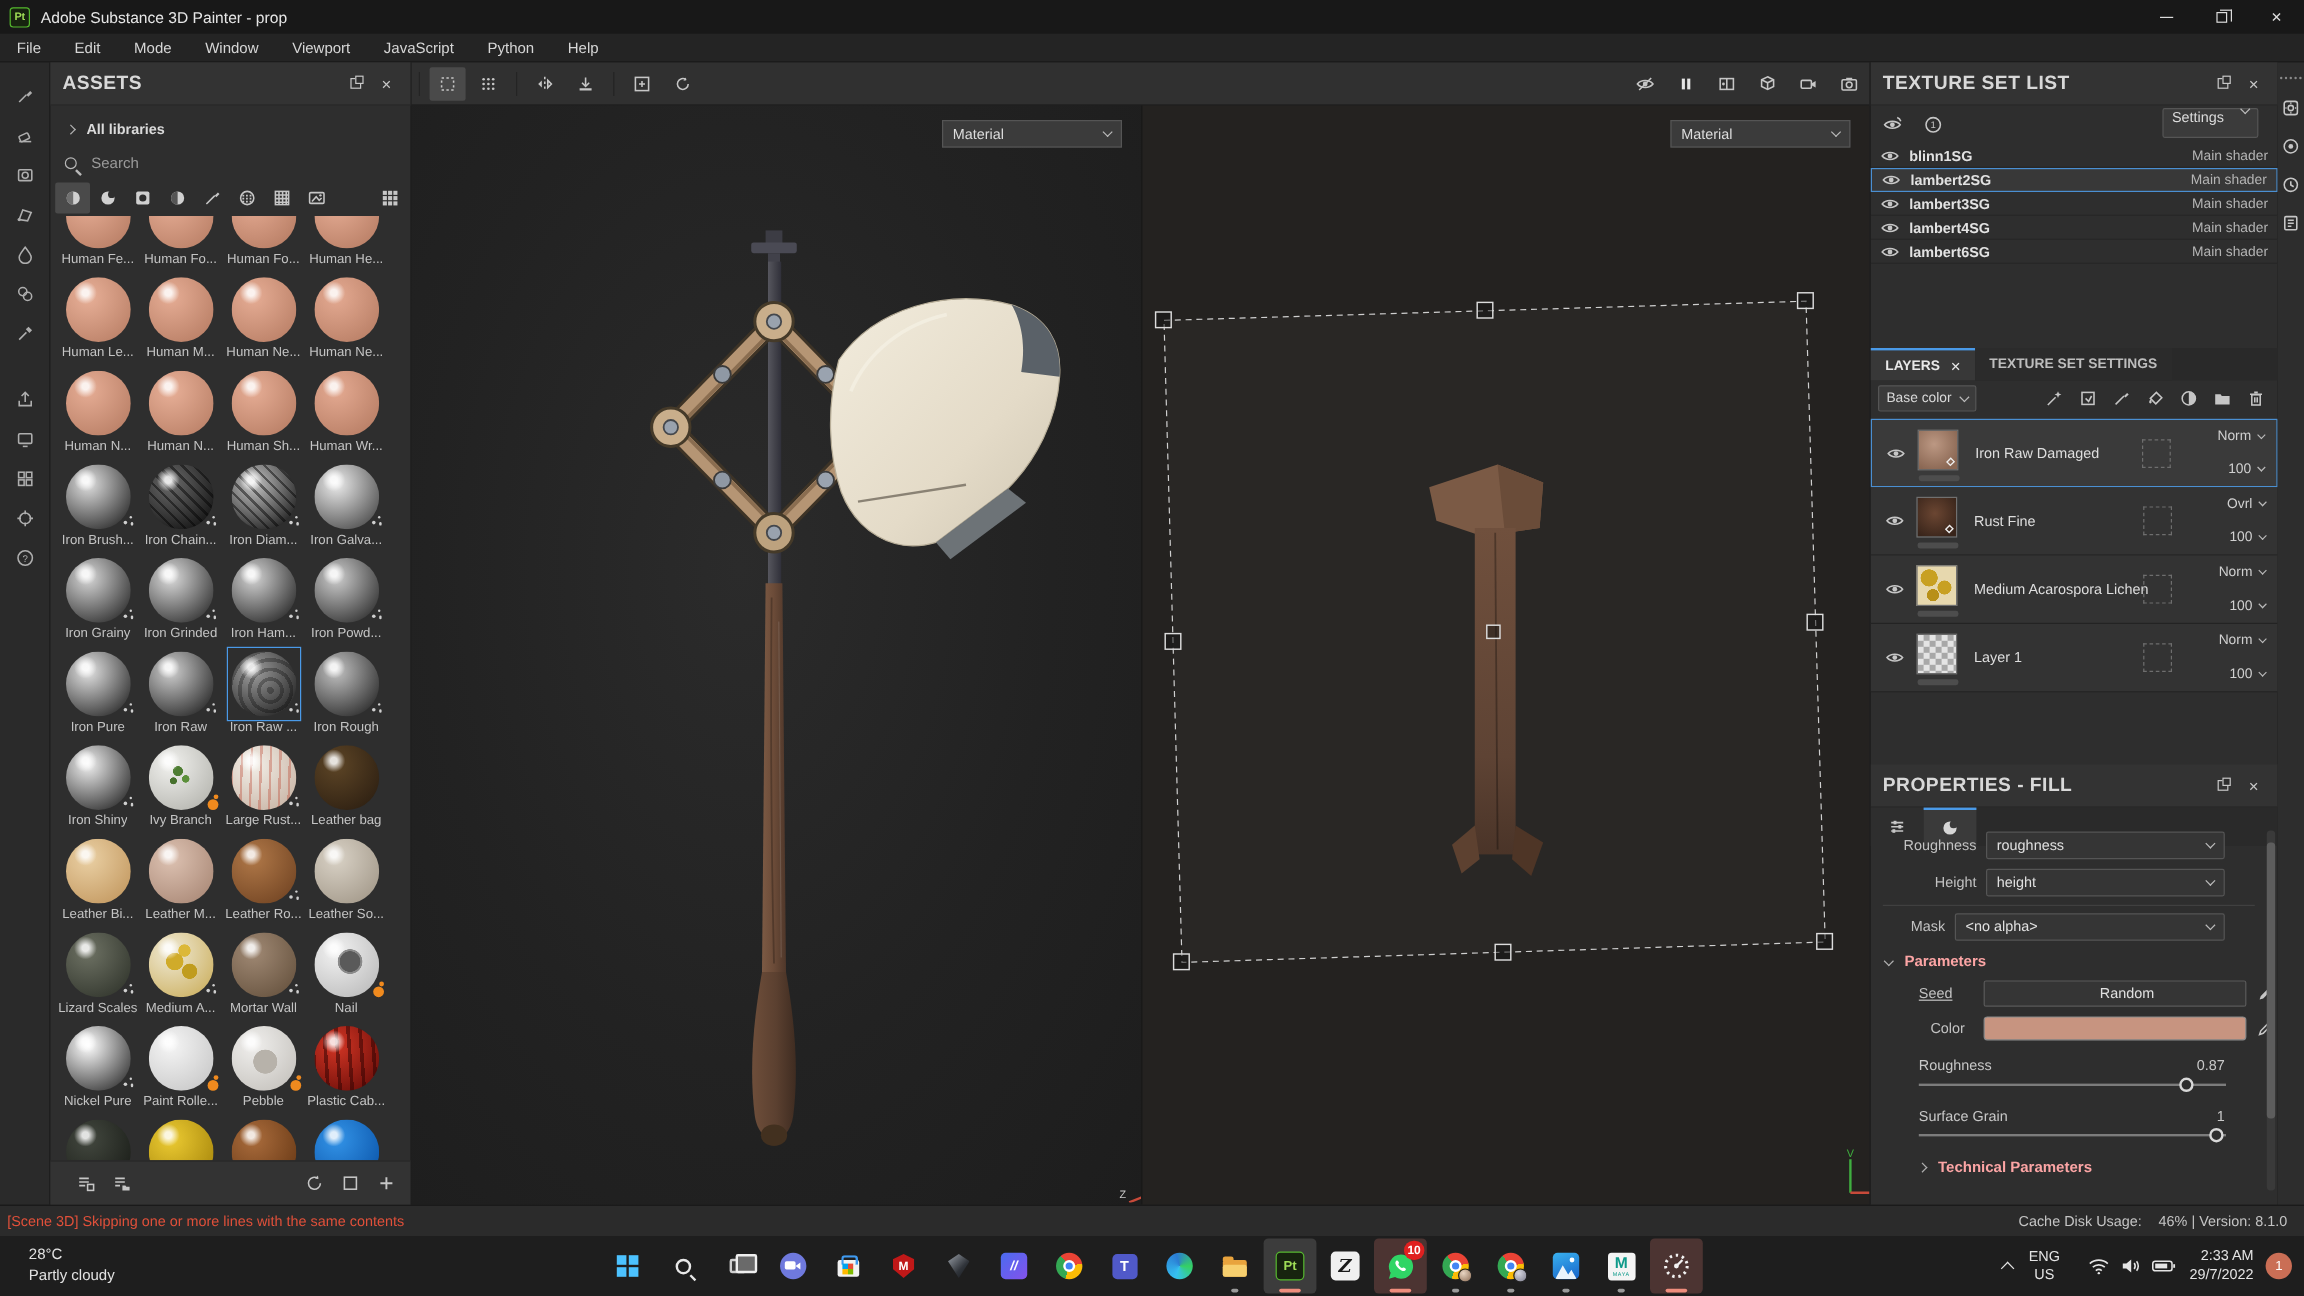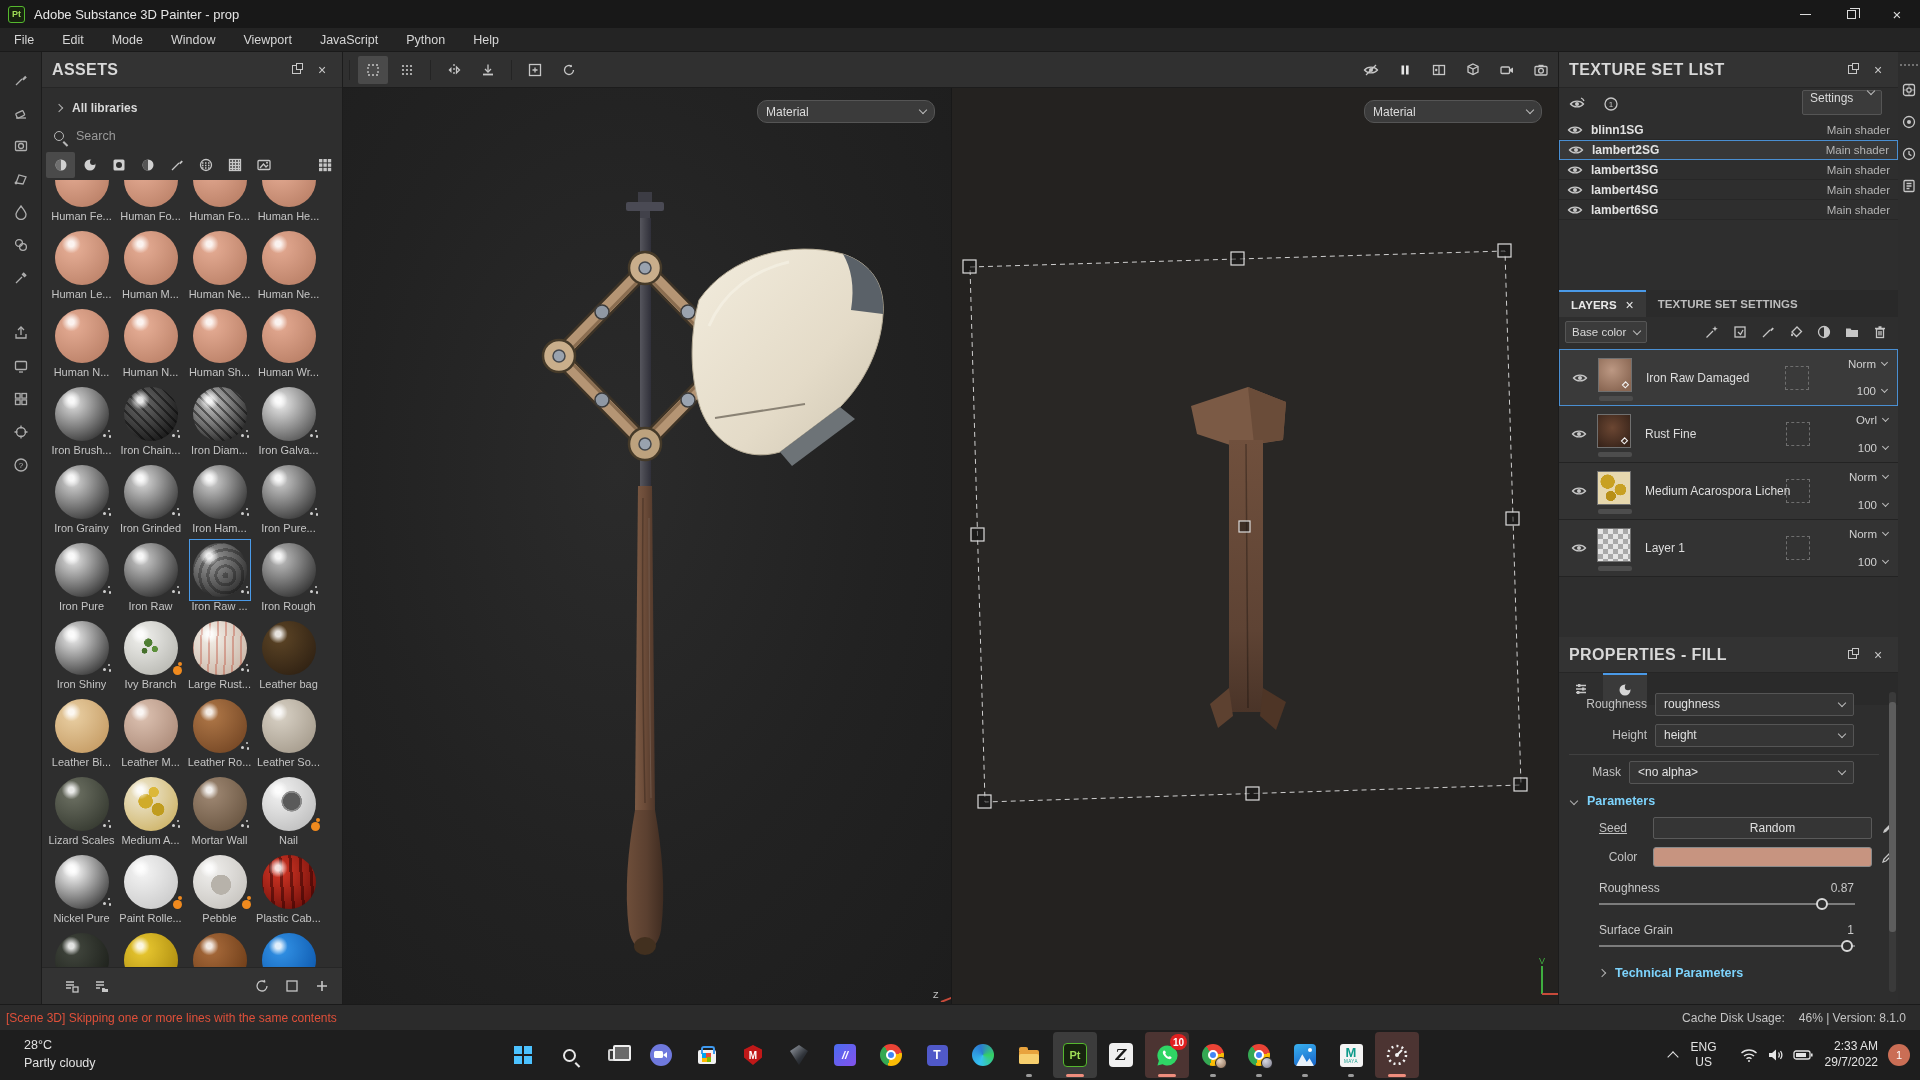--- a/index.html
+++ b/index.html
@@ -66,21 +66,21 @@
   #assets-footer .hicon{margin-left:10px;}
   
   #vp-toolbar{position:absolute;left:343px;top:52px;width:1215px;height:36px;background:#303030;border-bottom:1px solid #1c1c1c;display:flex;align-items:center;}
   .vtb{width:30px;height:28px;display:flex;align-items:center;justify-content:center;border-radius:2px;margin:0 2px;}
   .vtb.active{background:#4a4a4a;}
   .vsep{width:1px;height:20px;background:#242424;margin:0 6px;}
   #vp-toolbar .spacer{flex:1;}
   
   #vp1{position:absolute;left:343px;top:88px;width:608px;height:916px;background:radial-gradient(ellipse at 45% 42%,#2b2b2b 0%,#222 55%,#1d1d1d 100%);overflow:hidden;}
   #vp2{position:absolute;left:951px;top:88px;width:607px;height:916px;background:#242220;overflow:hidden;border-left:1px solid #181818;}
-  .vp-dd{position:absolute;top:12px;right:16px;width:178px;height:23px;background:#3b3b3b;border:1px solid #555;border-radius:10px;display:flex;align-items:center;padding:0 8px;color:#dcdcdc;}
+  .vp-dd{position:absolute;top:12px;right:16px;width:150px;height:23px;background:#3b3b3b;border:1px solid #555;border-radius:0;display:flex;align-items:center;padding:0 8px;color:#dcdcdc;}
   .vp-dd .sp{flex:1;}
   .ddchev{width:6px;height:6px;border-right:1.4px solid #bbb;border-bottom:1.4px solid #bbb;transform:rotate(45deg);margin-top:-3px;}
   .gizmo{position:absolute;bottom:50px;font-size:10px;}
   
   #right{position:absolute;left:1558px;top:52px;width:340px;height:952px;background:#2e2e2e;border-left:1px solid #1c1c1c;}
   
   #tsl-eyes{position:absolute;left:8px;top:42px;display:flex;align-items:center;}
   #tsl-eyes .hicon{margin-left:0;margin-right:14px;}
   #tsl-settings{position:absolute;right:16px;top:38px;width:80px;height:25px;background:#3b3b3b;border:1px solid #555;border-radius:2px;display:flex;align-items:flex-start;padding:0 7px;color:#dcdcdc;}
   #tsl-rows{position:absolute;left:0;top:68px;width:100%;}
@@ -116,21 +116,21 @@
   
   #props-hdr{top:585px;position:absolute;left:0;width:100%;}
   #props-tabs{position:absolute;left:0;top:621px;width:100%;height:32px;background:#2a2a2a;display:flex;}
   .ptab{width:44px;height:32px;display:flex;align-items:center;justify-content:center;background:#2e2e2e;}
   .ptab.active{background:#3a3a3a;border-top:2px solid #4a9ae8;}
   .prow{position:absolute;left:0;width:100%;height:24px;display:flex;align-items:center;}
   .plabel{width:88px;text-align:right;color:#c2c2c2;font-size:12px;flex:none;}
   .pdd{height:23px;background:#353535;border:1px solid #555;border-radius:2px;display:flex;align-items:center;padding:0 8px;color:#e0e0e0;margin-left:8px;flex:1;margin-right:44px;}
   .pdd .sp,.sp{flex:1;}
   .pdivider{position:absolute;left:10px;width:310px;height:1px;background:#404040;}
-  .phead{position:absolute;left:12px;display:flex;align-items:center;font-weight:bold;color:#7dd3fc;font-size:12.5px;}
+  .phead{position:absolute;left:12px;display:flex;align-items:center;font-weight:bold;color:#fca5a5;font-size:12.5px;}
   .phead .chev{margin-right:10px;}
   .pbtn{height:22px;background:#353535;border:1px solid #5a5a5a;border-radius:2px;display:flex;align-items:center;justify-content:center;color:#e0e0e0;padding-left:20px;}
   .slider{position:absolute;height:12px;}
   .slider .track{position:absolute;left:0;right:0;top:5px;height:1.5px;background:#7c7c7c;}
   .slider .knob{position:absolute;top:0;width:12px;height:12px;border:2px solid #d8d8d8;border-radius:50%;background:#2e2e2e;}
   #props-scroll{position:absolute;right:2px;top:640px;width:7px;height:300px;background:#3a3a3a;border-radius:3px;}
   #props-scroll .thumb{position:absolute;left:0;top:10px;width:7px;height:230px;background:#5d5d5d;border-radius:3px;}
   
   #rightstrip{position:absolute;left:1898px;top:52px;width:22px;height:952px;background:#2d2d2d;display:flex;flex-direction:column;align-items:center;}
   #rightstrip .dots-h{margin-top:12px;display:flex;}
@@ -545,21 +545,21 @@
         </div>
         <div class="asset-cell">
           <div class="sphwrap">
             <div class="sphere" style="background: radial-gradient(circle at 30% 24%, rgba(255, 255, 255, 0.85) 0px, rgba(255, 255, 255, 0.85) 5%, rgba(255, 255, 255, 0) 17%), radial-gradient(circle at 34% 30%, rgb(206, 206, 206) 0%, rgb(50, 50, 50) 86%);"></div>
             <div class="dots">
               <i></i>
               <i></i>
               <i></i>
             </div>
           </div>
-          <div class="asset-label">Iron Pure...</div>
+          <div class="asset-label">Iron Powd...</div>
         </div>
         <div class="asset-cell">
           <div class="sphwrap">
             <div class="sphere" style="background: radial-gradient(circle at 30% 24%, rgba(255, 255, 255, 0.85) 0px, rgba(255, 255, 255, 0.85) 5%, rgba(255, 255, 255, 0) 17%), radial-gradient(circle at 34% 30%, rgb(228, 228, 228) 0%, rgb(46, 46, 46) 86%);"></div>
             <div class="dots">
               <i></i>
               <i></i>
               <i></i>
             </div>
           </div>

